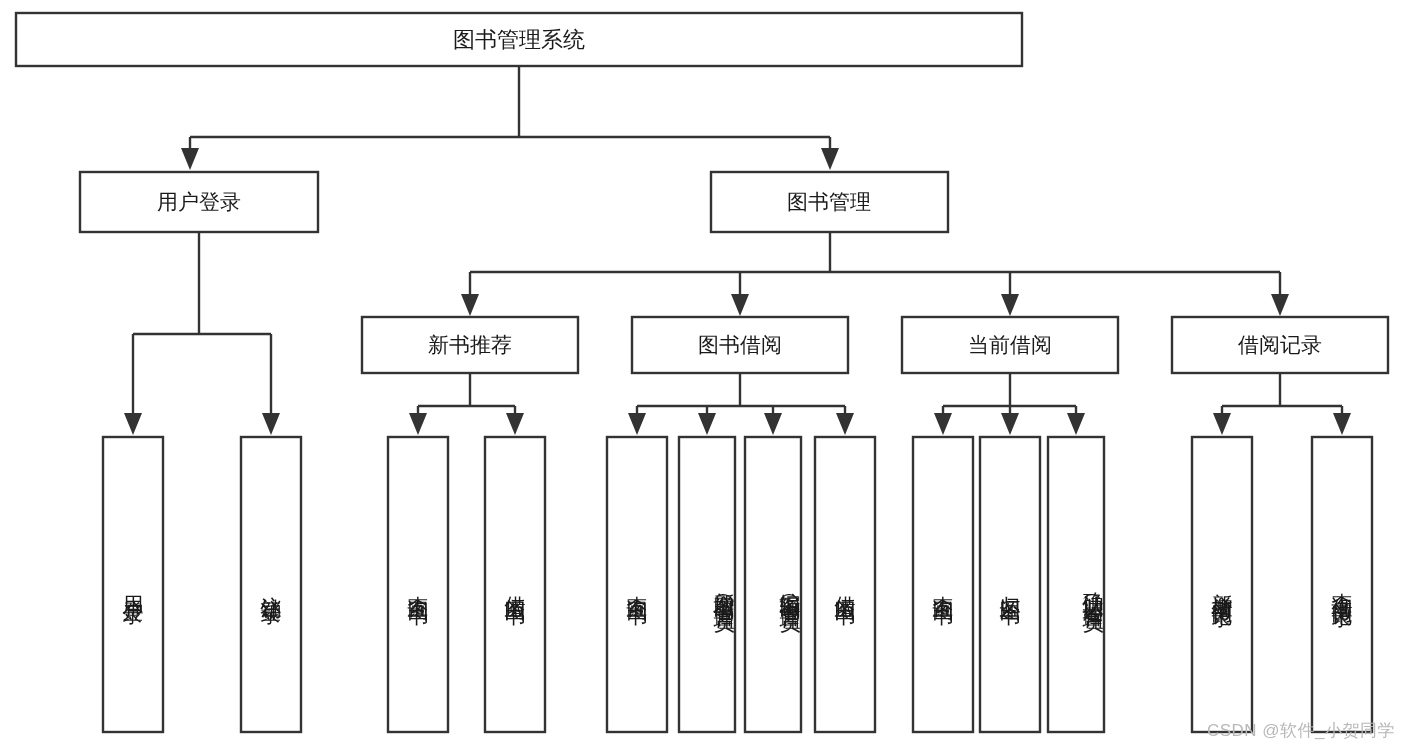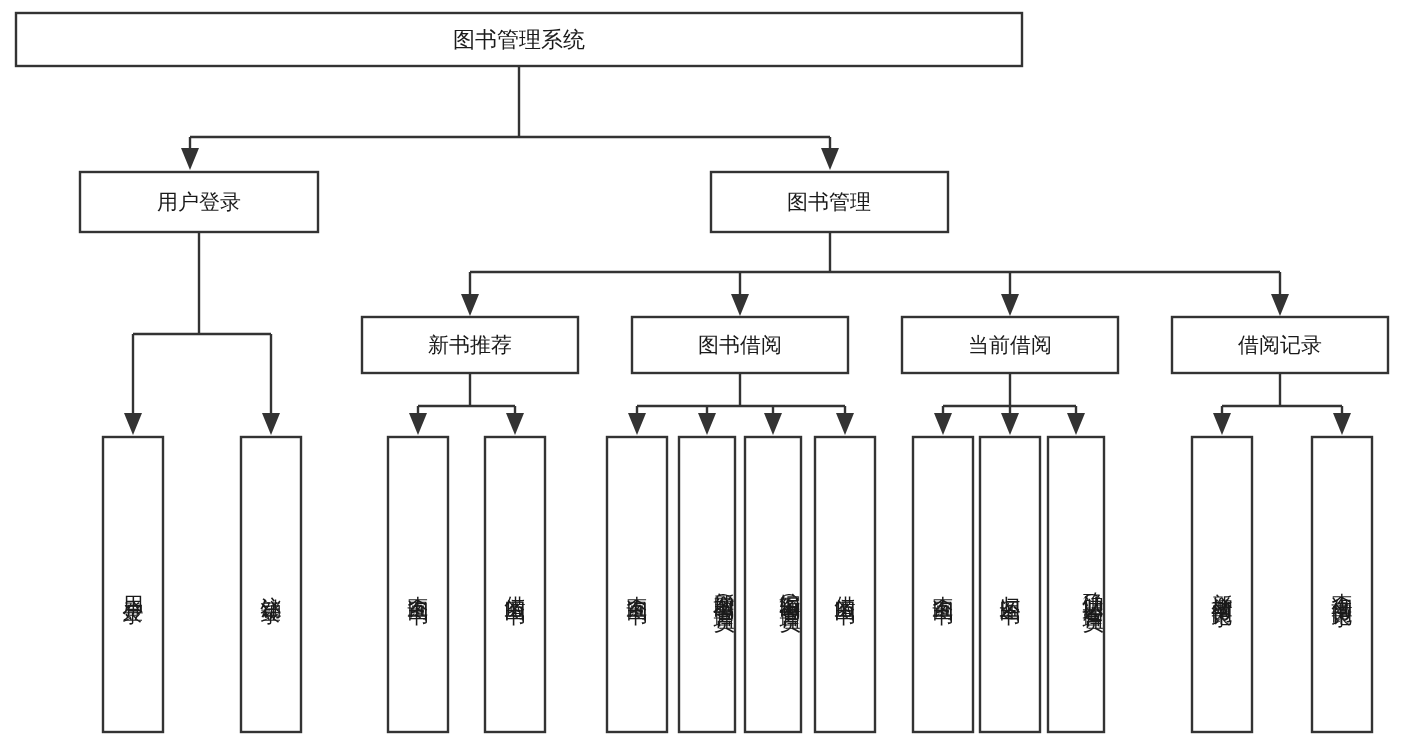--- a/index.html
+++ b/index.html
@@ -202,13 +202,14 @@
   <div class="vlabel" style="left:607px; top:437px; width:60px; height:295px;">查询图书</div>
   <div class="vlabel" style="left:679px; top:437px; width:56px; height:295px; align-items:flex-start; padding-top:8px; box-sizing:border-box;">新增图书（管理员）</div>
   <div class="vlabel" style="left:745px; top:437px; width:56px; height:295px; align-items:flex-start; padding-top:8px; box-sizing:border-box;">编辑图书（管理员）</div>
   <div class="vlabel" style="left:815px; top:437px; width:60px; height:295px;">借阅图书</div>
   <div class="vlabel" style="left:913px; top:437px; width:60px; height:295px;">查询图书</div>
   <div class="vlabel" style="left:980px; top:437px; width:60px; height:295px;">归还图书</div>
   <div class="vlabel" style="left:1048px; top:437px; width:56px; height:295px; align-items:flex-start; padding-top:8px; box-sizing:border-box;">确认归还（管理员）</div>
   <div class="vlabel" style="left:1192px; top:437px; width:60px; height:295px;">新增借阅记录</div>
   <div class="vlabel" style="left:1312px; top:437px; width:60px; height:295px;">查询借阅记录</div>
 
+  <div class="watermark">CSDN @软件_小贺同学</div>
 </div>
 
 </body></html>

